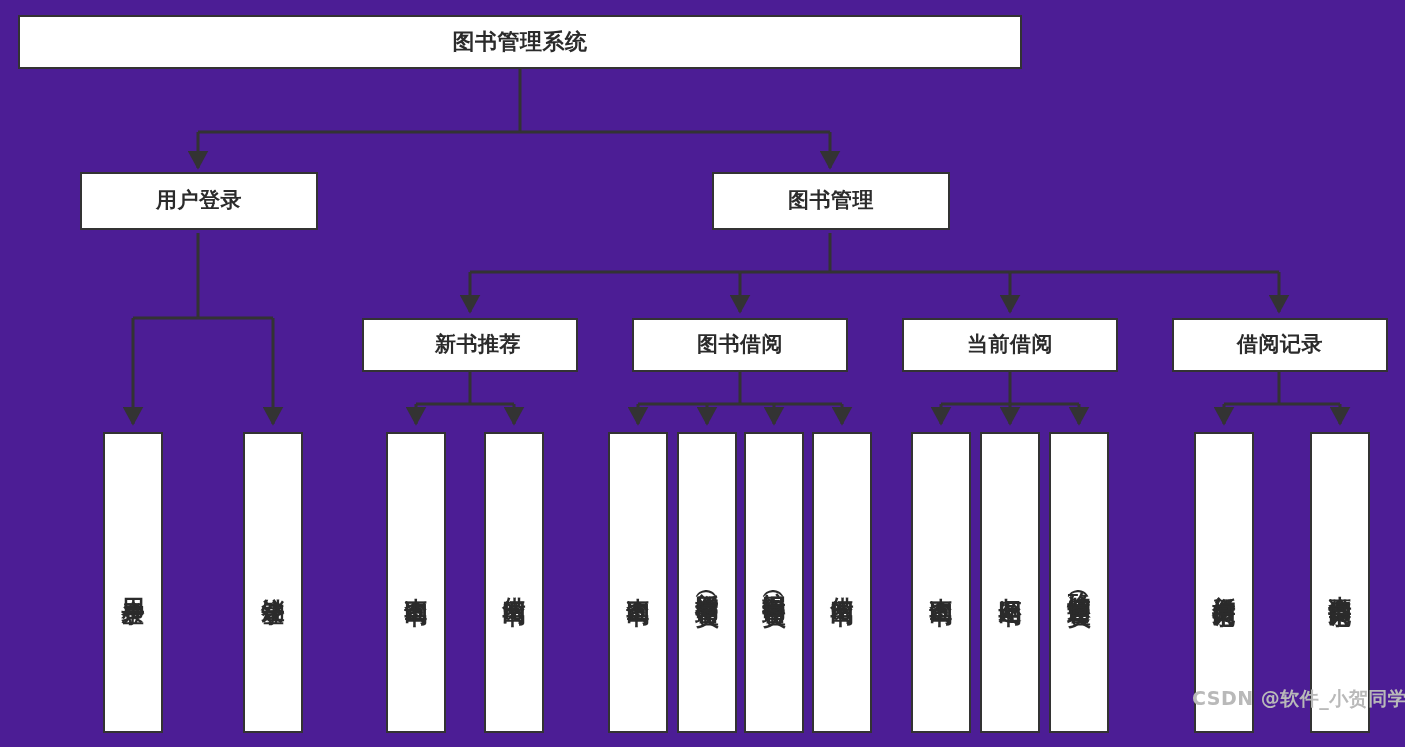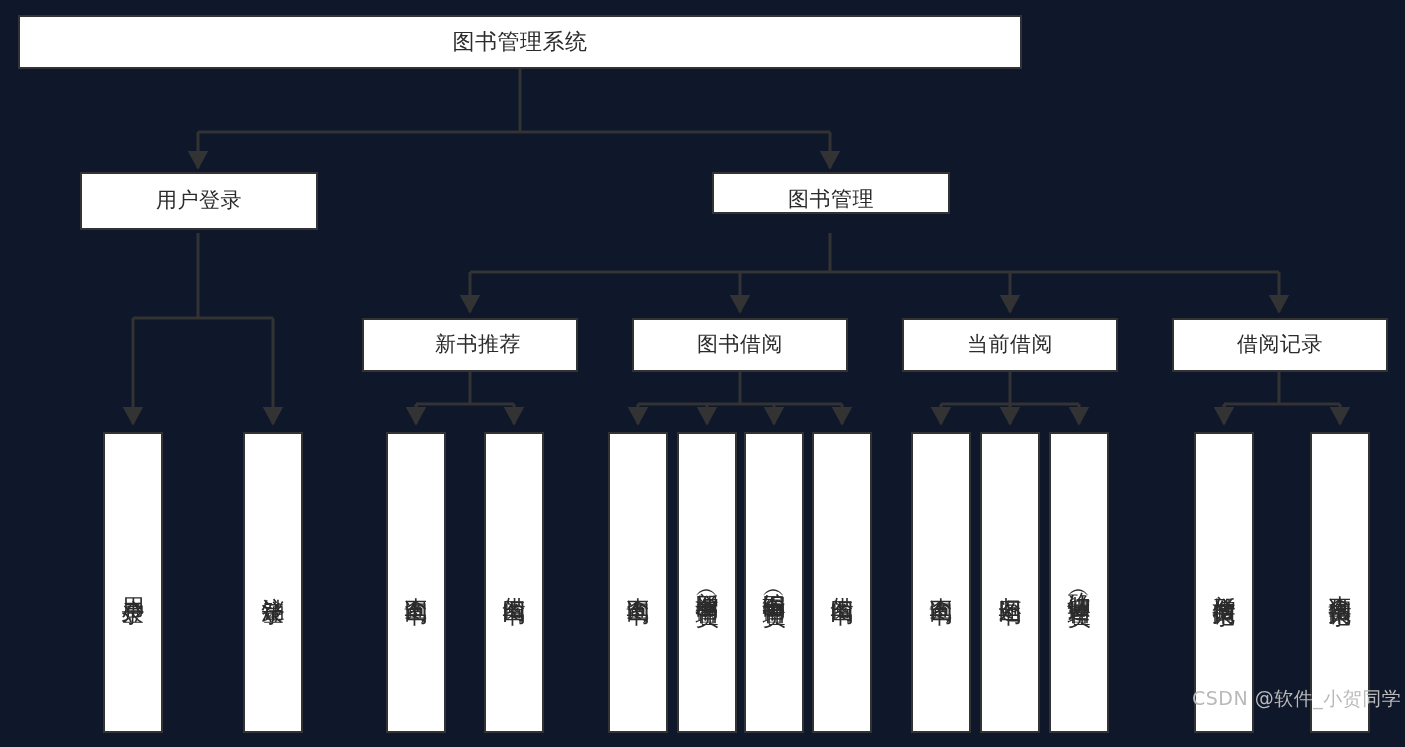--- a/index.html
+++ b/index.html
@@ -8,22 +8,23 @@
     padding: 0;
     background: #ffffff;
   }
   body {
     font-family: "DejaVu Sans", "Liberation Sans", sans-serif;
   }
   #canvas {
     position: relative;
     width: 1405px;
     height: 747px;
-    background: #0f172a;
+    background: #4c1d95;
     overflow: hidden;
+    font-weight: bold;
   }
   svg#edges {
     position: absolute;
     left: 0;
     top: 0;
     width: 1405px;
     height: 747px;
     pointer-events: none;
   }
   .node {
@@ -125,21 +126,21 @@
     </g>
   </svg>
 
   <div class="node horiz root" style="left:18px; top:15px; width:1004px; height:54px;">
     <span class="lbl">图书管理系统</span>
   </div>
 
   <div class="node horiz" style="left:80px; top:172px; width:238px; height:58px;">
     <span class="lbl">用户登录</span>
   </div>
-  <div class="node horiz" style="left:712px; top:172px; width:238px; height:42px;align-items:flex-end;">
+  <div class="node horiz" style="left:712px; top:172px; width:238px; height:58px;">
     <span class="lbl">图书管理</span>
   </div>
 
   <div class="node horiz" style="left:362px; top:318px; width:216px; height:54px;padding-left:16px;">
     <span class="lbl">新书推荐</span>
   </div>
   <div class="node horiz" style="left:902px; top:318px; width:216px; height:54px;">
     <span class="lbl">当前借阅</span>
   </div>
   <div class="node horiz" style="left:632px; top:318px; width:216px; height:54px;">

